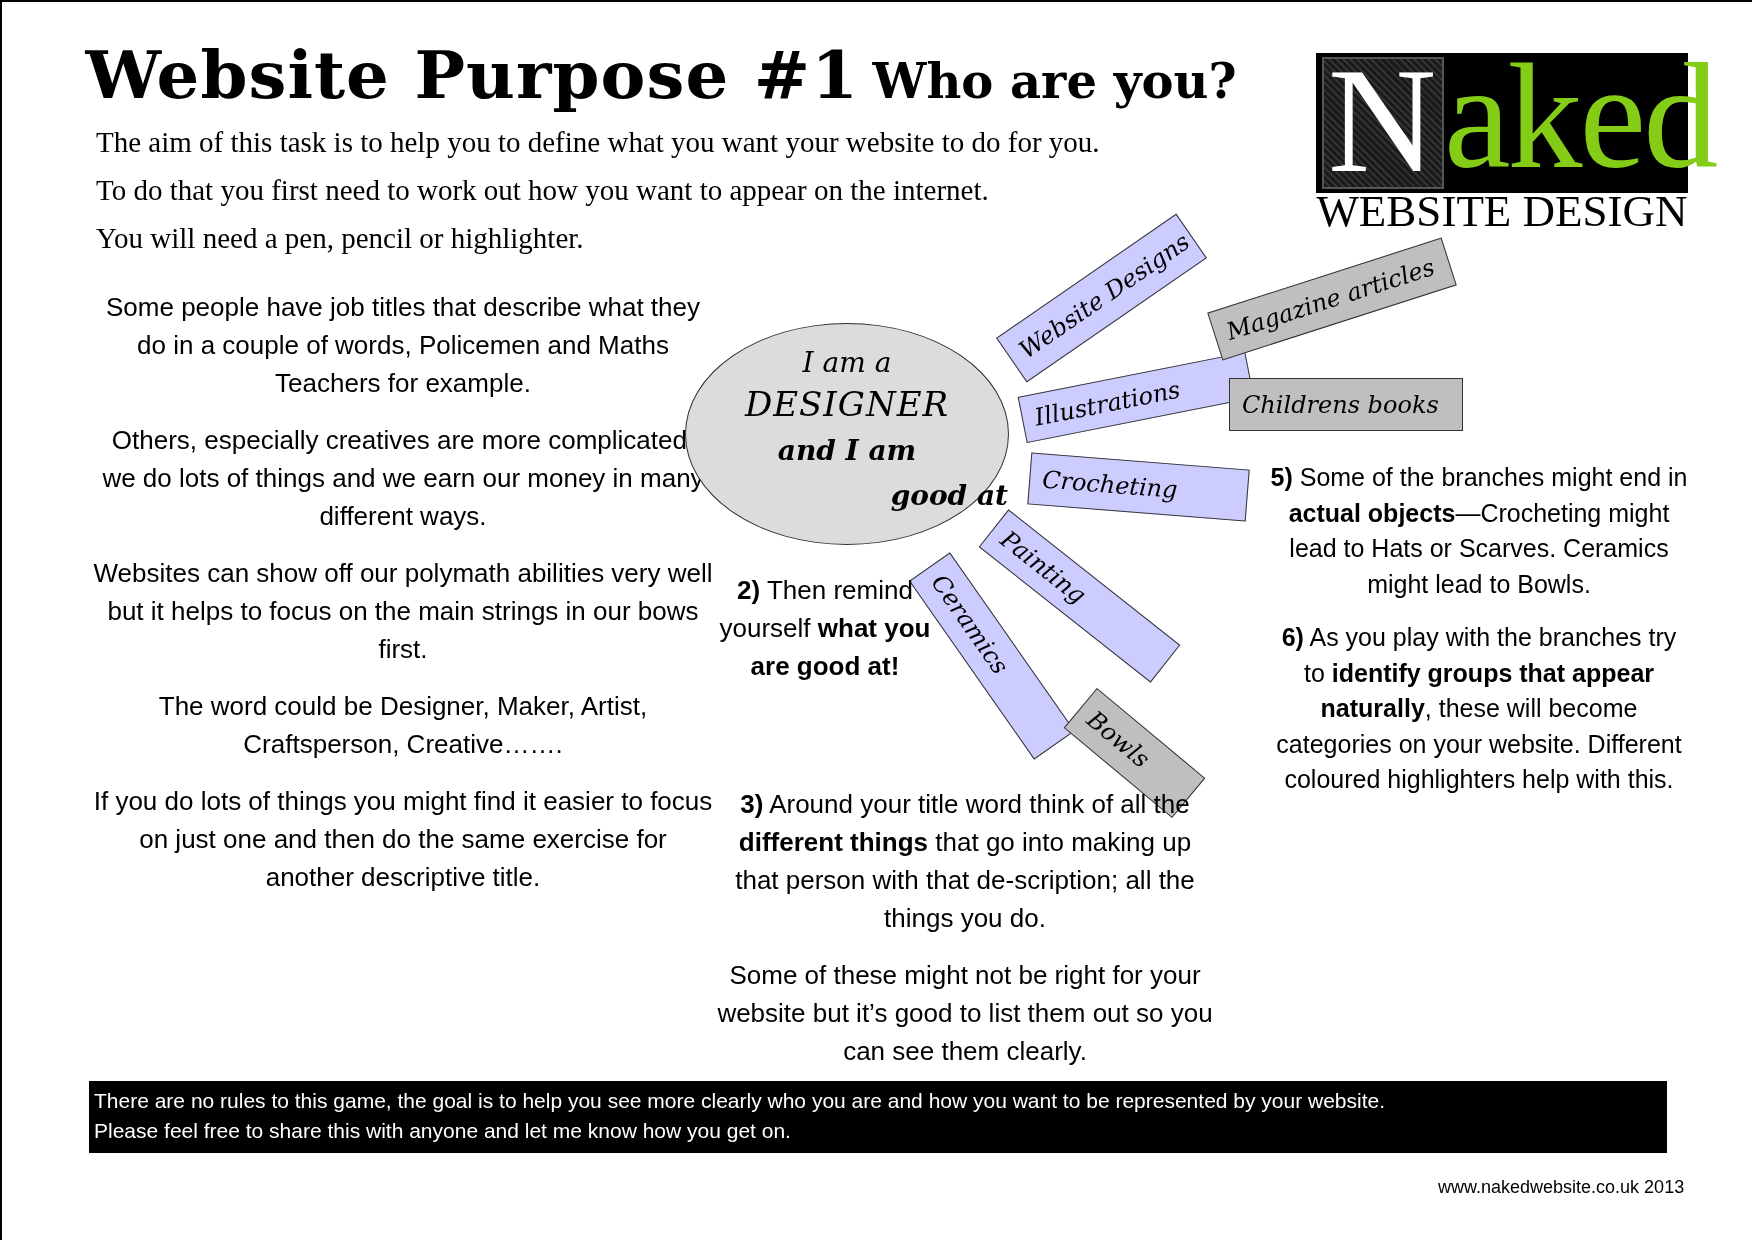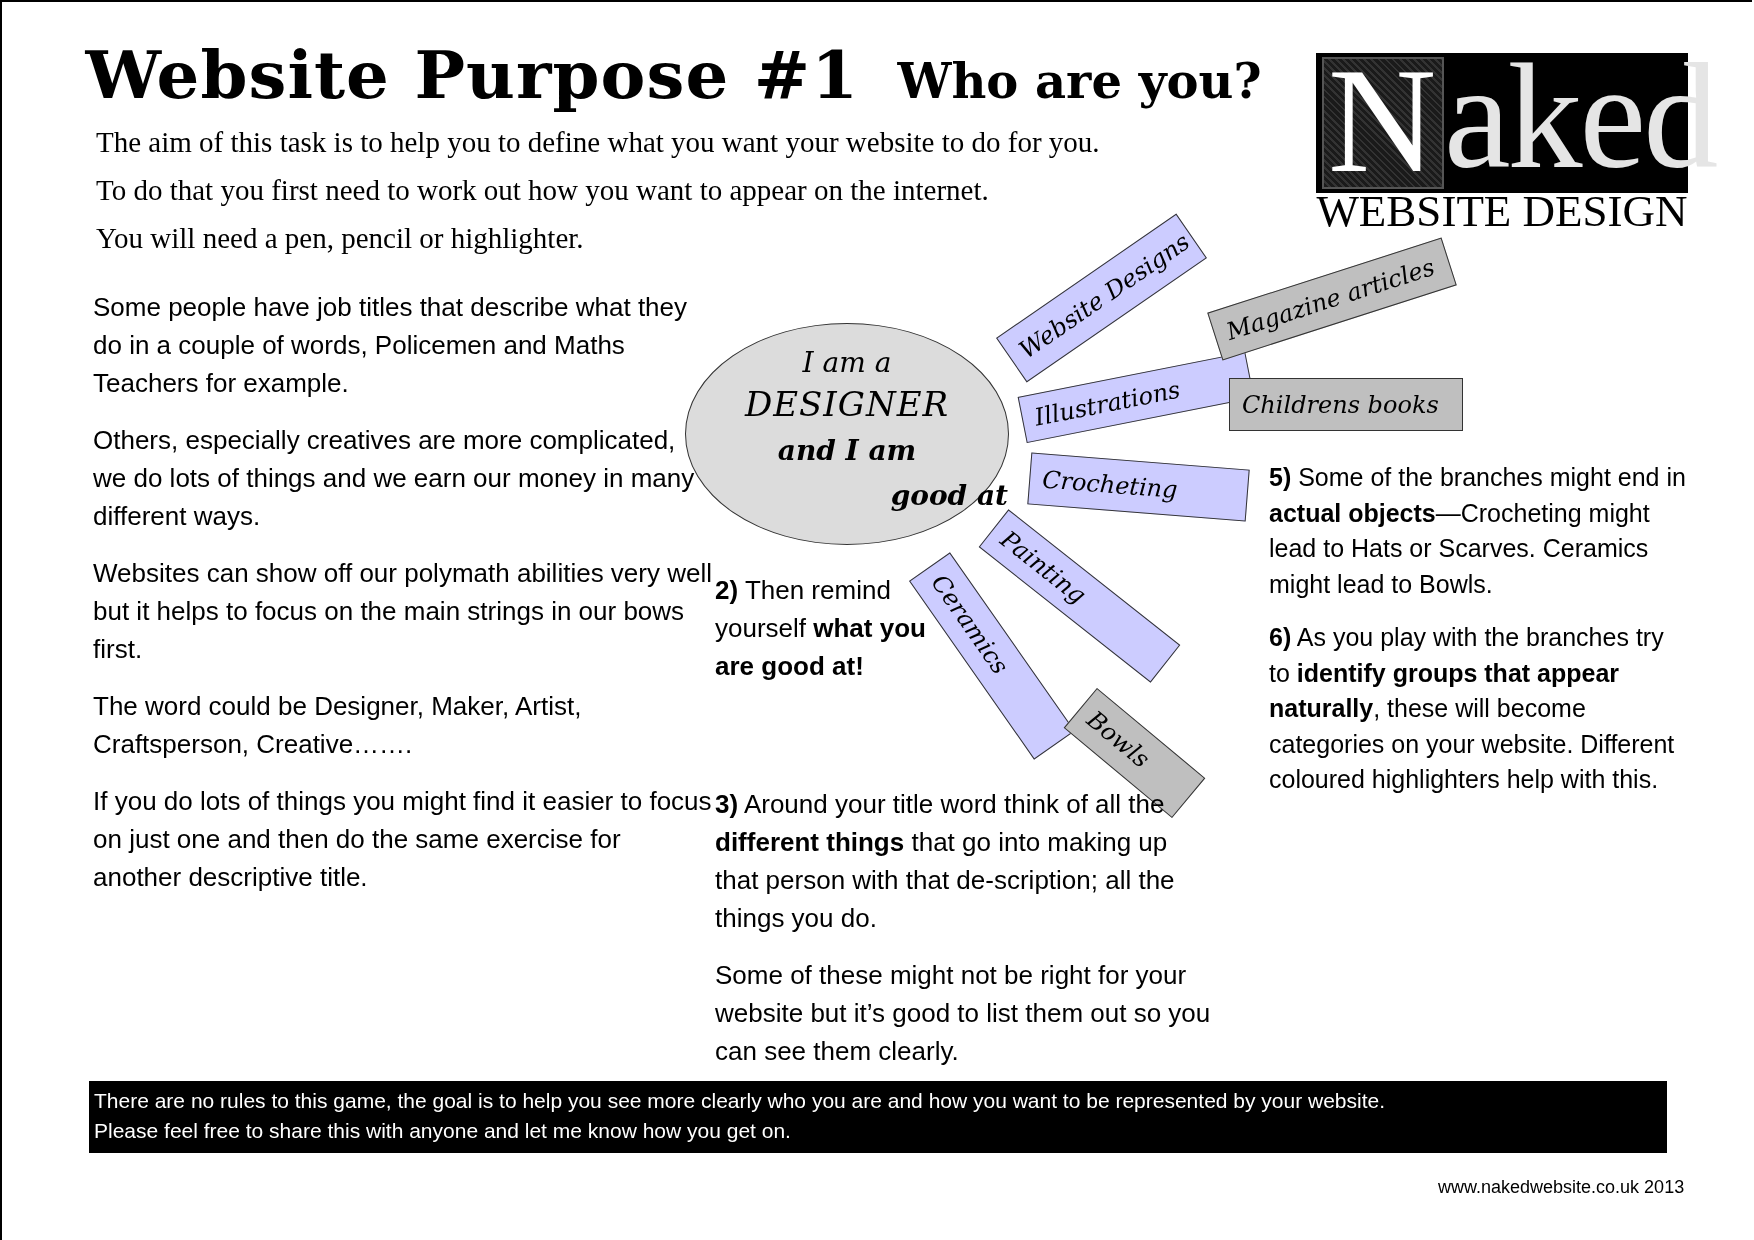--- a/index.html
+++ b/index.html
@@ -10,21 +10,21 @@
     .page-border {
       position: absolute; left: 0; top: 0; width: 1752px; height: 1240px;
       border-left: 2px solid #000; border-top: 2px solid #000;
       box-sizing: border-box; pointer-events: none;
     }
     .title {
       position: absolute; left: 93px; top: 36px; white-space: nowrap;
       font-family: "DejaVu Serif", serif; font-weight: 900; color: #000;
     }
     .title .main { font-size: 66px; letter-spacing: 1px; transform: scaleX(1.02); display: inline-block; }
-    .title .sub { font-size: 48px; margin-left: 46px; }
+    .title .sub { font-size: 48px; margin-left: 21px; }
     .intro {
       position: absolute; left: 96px; top: 118px;
       font-family: "Liberation Serif", serif; font-size: 29px; line-height: 48px;
     }
     .intro div { white-space: nowrap; }
 
     .logo {
       position: absolute; left: 1316px; top: 53px; width: 372px; height: 176px;
     }
     .logo-block {
@@ -33,31 +33,31 @@
     .logo-n {
       position: absolute; left: 6px; top: 4px; width: 122px; height: 132px;
       background: repeating-linear-gradient(45deg, #1a1a1a 0 3px, #333 3px 5px);
       border: 2px solid #555; box-sizing: border-box; overflow: hidden;
     }
     .logo-n span {
       position: absolute; left: 4px; top: -14px; color: #fff;
       font-family: "Liberation Serif", serif; font-size: 150px; line-height: 1;
     }
     .logo-aked {
-      position: absolute; left: 128px; top: -12px; color: #e5e5e5;
+      position: absolute; left: 128px; top: -12px; color: #84cc16;
       font-family: "Liberation Serif", serif; font-size: 150px; line-height: 1; letter-spacing: -3px;
     }
     .logo-tag {
       position: absolute; left: 0; top: 140px; width: 372px; text-align: center;
       font-family: "Liberation Serif", serif; font-size: 45px; line-height: 36px; letter-spacing: 0px;
       white-space: nowrap;
     }
 
     .col { position: absolute; font-size: 26px; line-height: 38px; }
-    .col p { margin: 0 0 19px 0; }
+    .col p { margin: 0 0 19px 0; text-align: center; }
     .col b { font-weight: bold; }
     .col1 { left: 93px; top: 288px; width: 620px; }
     .col2a { left: 715px; top: 571px; width: 220px; }
     .col2b { left: 715px; top: 785px; width: 500px; }
     .col3 { left: 1269px; top: 460px; width: 420px; font-size: 25px; line-height: 35.5px; }
     .col3 p { margin: 0 0 18px 0; }
 
     .ellipse {
       position: absolute; left: 685px; top: 323px; width: 324px; height: 222px;
       border-radius: 50%; background: #dcdcdc; border: 1.5px solid #333;

